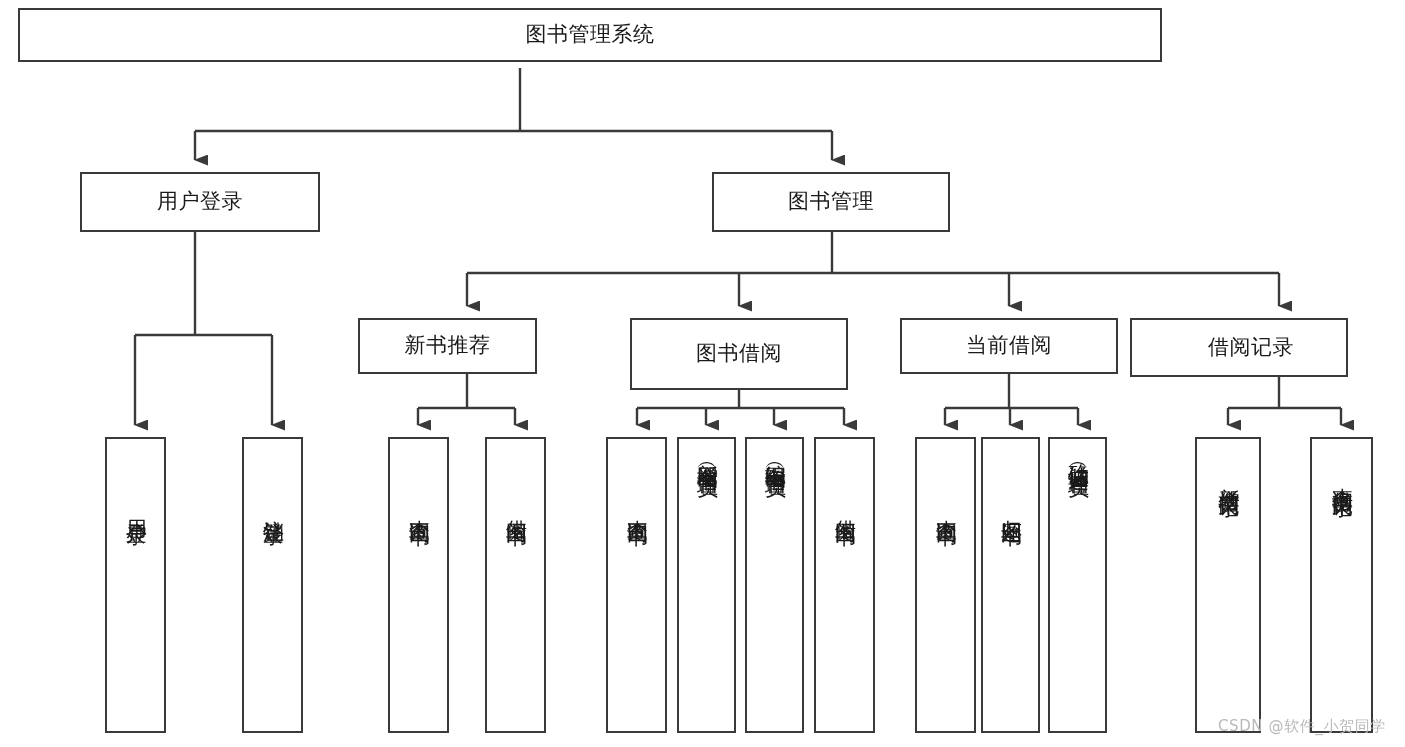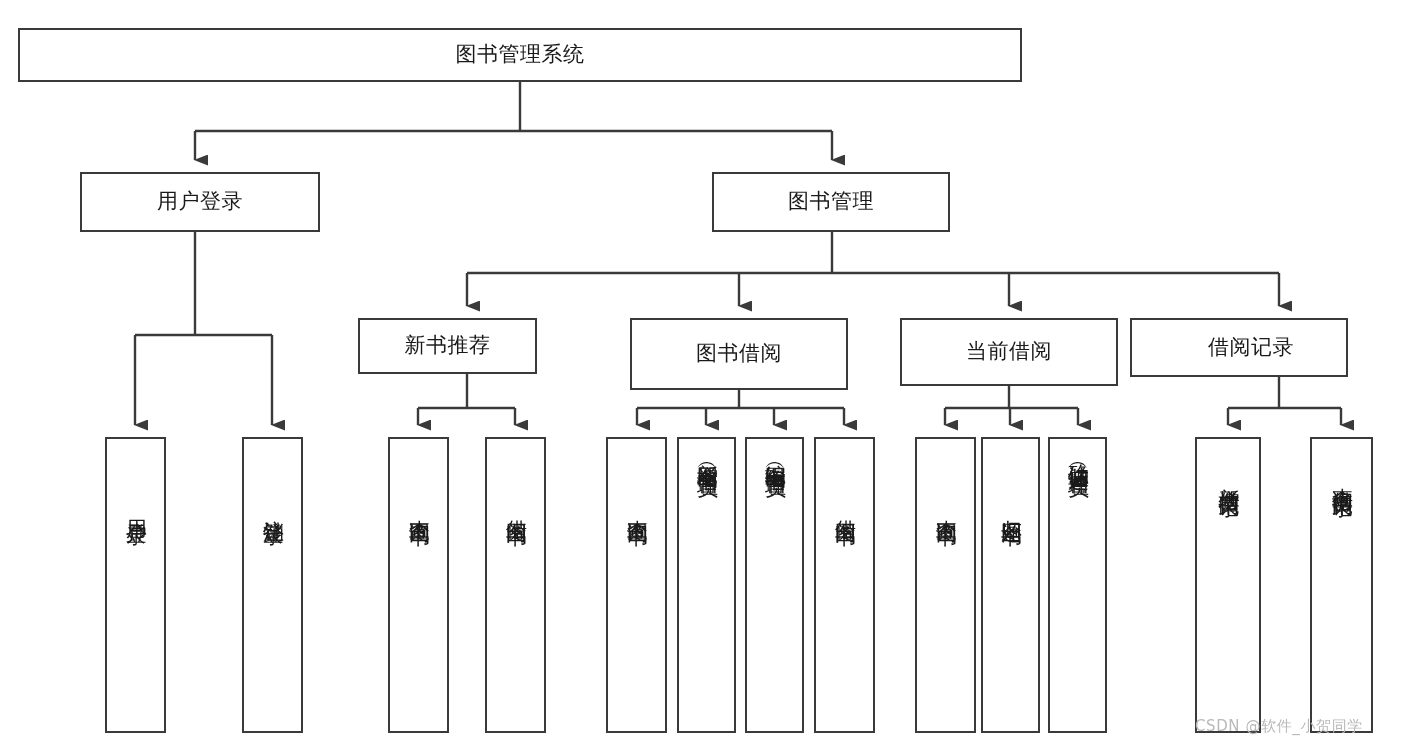--- a/index.html
+++ b/index.html
@@ -118,41 +118,41 @@
       <path d="M 1010 408 L 1010 425" marker-end="url(#arrow)"></path>
       <path d="M 1078 408 L 1078 425" marker-end="url(#arrow)"></path>
 
       <path d="M 1279 374 L 1279 408"></path>
       <path d="M 1228 408 L 1341 408"></path>
       <path d="M 1228 408 L 1228 425" marker-end="url(#arrow)"></path>
       <path d="M 1341 408 L 1341 425" marker-end="url(#arrow)"></path>
     </g>
   </svg>
 
-  <div class="node node-h" style="left:18px; top:28px; width:1004px; height:54px;">
+  <div class="node node-h" style="left:18px; top:8px; width:1144px; height:54px;">
     <span class="label">图书管理系统</span>
   </div>
 
   <div class="node node-h" style="left:80px; top:172px; width:240px; height:60px;">
     <span class="label">用户登录</span>
   </div>
 
   <div class="node node-h" style="left:712px; top:172px; width:238px; height:60px;">
     <span class="label">图书管理</span>
   </div>
 
   <div class="node node-h" style="left:358px; top:318px; width:179px; height:56px;">
     <span class="label">新书推荐</span>
   </div>
 
   <div class="node node-h" style="left:630px; top:318px; width:218px; height:72px;">
     <span class="label">图书借阅</span>
   </div>
 
-  <div class="node node-h" style="left:900px; top:318px; width:218px; height:68px;">
+  <div class="node node-h" style="left:900px; top:318px; width:218px; height:56px;">
     <span class="label">当前借阅</span>
   </div>
 
   <div class="node node-h" style="left:1130px; top:318px; width:218px; height:59px;padding-left:24px;">
     <span class="label">借阅记录</span>
   </div>
 
   <div class="node node-v short" style="left:105px; top:437px; width:61px; height:296px;">
     <span class="label">用户登录</span>
   </div>
@@ -198,15 +198,15 @@
   </div>
 
   <div class="node node-v mid" style="left:1195px; top:437px; width:66px; height:296px;">
     <span class="label">新增借阅记录</span>
   </div>
 
   <div class="node node-v mid" style="left:1310px; top:437px; width:63px; height:296px;">
     <span class="label">查询借阅记录</span>
   </div>
 
-  <div class="watermark" style="left:1195px; top:717px;">CSDN @软件_小贺同学</div>
+  <div class="watermark" style="left:1195px; top:717px;padding-left:23px;">CSDN @软件_小贺同学</div>
 
 </div>
 
 </body></html>

